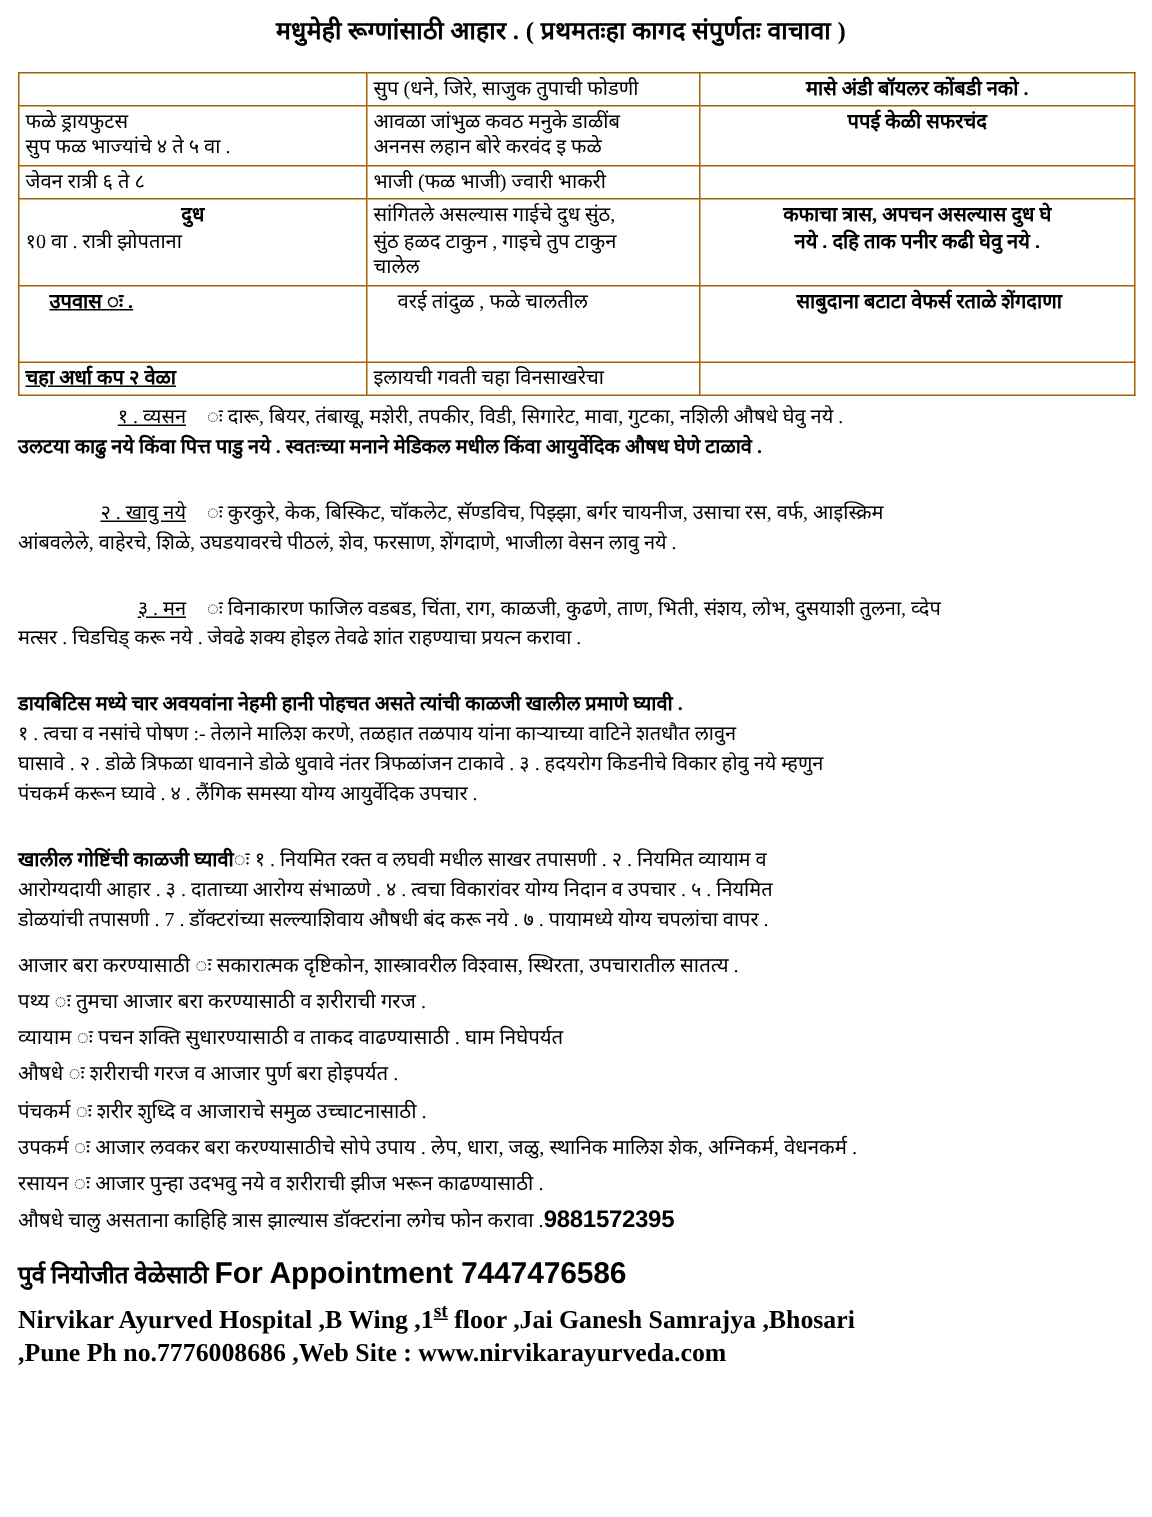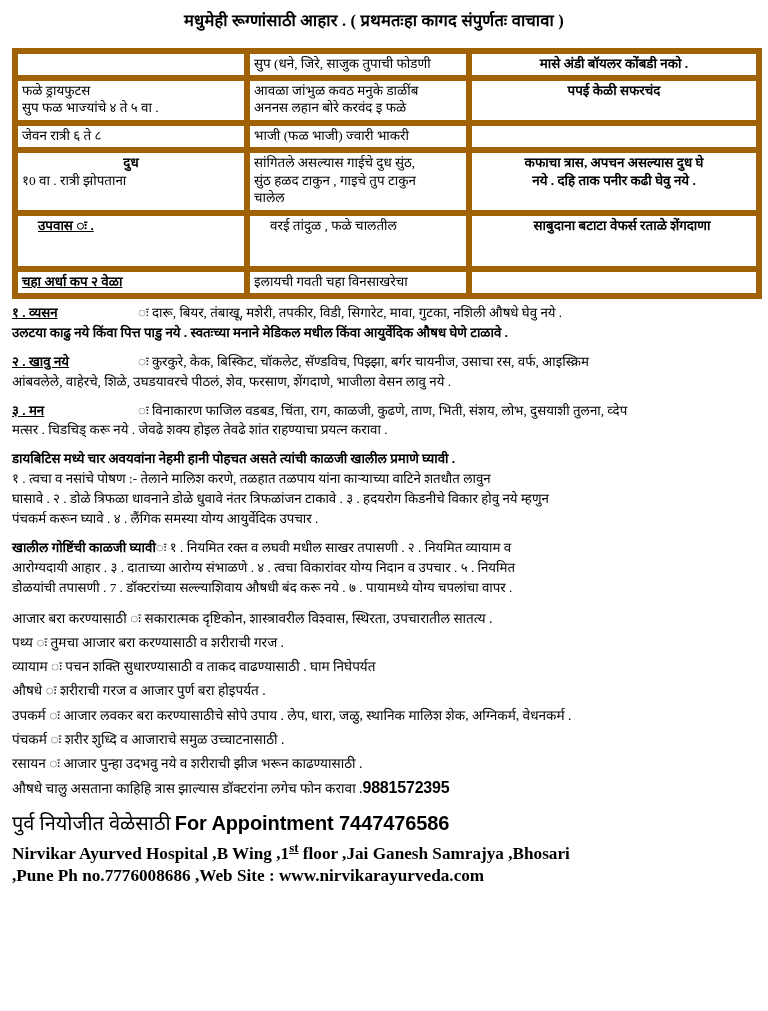--- a/index.html
+++ b/index.html
@@ -39,21 +39,21 @@
 
   
   .diet-table {
     width: 744px;
     border-collapse: collapse;
     table-layout: fixed;
     margin-top: 16px;
     margin-left: 0px;
   }
   .diet-table td {
-    border: 6px solid #a16207;
+    border: 1px solid #a16207;
     vertical-align: top;
     padding: 1px 4px 3px 4px;
     font-size: 13.4px;
     line-height: 1.30;
   }
   .col-a { width: 232px; }
   .col-b { width: 222px; }
   .col-c { width: 290px; }
   .cell-line { display: block; white-space: nowrap; }
   .cell-line.bold { font-weight: bold; text-align: center; }
@@ -65,26 +65,27 @@
     margin-top: 5px;
   }
   .para {
     font-size: 13.3px;
     line-height: 1.42;
     margin: 0;
     padding: 0 0 1px 0;
     white-space: nowrap;
   }
   .para.bold { font-weight: bold; }
-  .para.gap-above { margin-top: 9px; }
+  .para.gap-above { margin-top: 24px; }
 
   .lbl {
-    font-weight: bold;
+    font-weight: normal;
     text-decoration: underline;
     display: inline-block;
+    text-align: right;
   }
   .lbl-w1 { min-width: 112px; }
   .sep { display: inline-block; width: 14px; }
 
   .inline-b { font-weight: bold; }
 
   
   .lower {
     margin-top: 11px;
   }
@@ -105,22 +106,22 @@
     font-size: 16px;
     letter-spacing: -0.2px;
   }
 
   .appt-line {
     margin-top: 13px;
     white-space: nowrap;
     line-height: 1.15;
   }
   .appt-mr {
-    font-size: 20px;
-    font-weight: normal;
+    font-size: 16px;
+    font-weight: bold;
   }
   .appt-en {
     font-family: "Liberation Sans", "DejaVu Sans", sans-serif;
     font-weight: bold;
     font-size: 20px;
     letter-spacing: -0.1px;
   }
 
   .addr {
     margin-top: 8px;
@@ -246,22 +247,22 @@
     <div class="para gap-above"><span class="inline-b">खालील गोष्टिंची काळजी घ्यावी</span><span>ः १ . नियमित रक्त व लघवी मधील साखर तपासणी . २ . नियमित व्यायाम व</span></div>
     <div class="para">आरोग्यदायी आहार .  ३ . दाताच्या आरोग्य संभाळणे . ४ . त्वचा विकारांवर योग्य निदान व उपचार . ५ . नियमित</div>
     <div class="para">डोळयांची तपासणी . 7 .  डॉक्टरांच्या सल्ल्याशिवाय औषधी बंद करू नये . ७ . पायामध्ये योग्य चपलांचा वापर .</div>
   </div>
 
   <div class="lower">
     <div class="para">आजार बरा करण्यासाठी ः सकारात्मक दृष्टिकोन, शास्त्रावरील विश्वास, स्थिरता, उपचारातील सातत्य .</div>
     <div class="para">पथ्य ः तुमचा आजार बरा करण्यासाठी व शरीराची गरज .</div>
     <div class="para">व्यायाम ः पचन शक्ति सुधारण्यासाठी व ताकद वाढण्यासाठी . घाम निघेपर्यत</div>
     <div class="para">औषधे ः शरीराची गरज व आजार पुर्ण बरा होइपर्यत .</div>
+    <div class="para">पंचकर्म ः शरीर शुध्दि व आजाराचे समुळ उच्चाटनासाठी .</div>
     <div class="para">उपकर्म ः आजार लवकर बरा करण्यासाठीचे सोपे उपाय . लेप, धारा, जळु, स्थानिक मालिश शेक, अग्निकर्म, वेधनकर्म .</div>
-    <div class="para">पंचकर्म ः शरीर शुध्दि व आजाराचे समुळ उच्चाटनासाठी .</div>
     <div class="para">रसायन ः आजार पुन्हा उदभवु नये व शरीराची झीज भरून काढण्यासाठी .</div>
 
     <div class="phone-line"><span>औषधे चालु असताना काहिहि त्रास झाल्यास डॉक्टरांना लगेच फोन करावा  .</span><span class="phone-num">9881572395</span></div>
 
     <div class="appt-line"><span class="appt-mr">पुर्व नियोजीत वेळेसाठी</span> <span class="appt-en">For Appointment 7447476586</span></div>
 
     <div class="addr">
       <div><span>Nirvikar Ayurved Hospital ,B Wing ,1</span><sup>st</sup><span> floor ,Jai Ganesh Samrajya ,Bhosari</span></div>
       <div>,Pune Ph no.7776008686 ,Web Site : www.nirvikarayurveda.com</div>
     </div>

